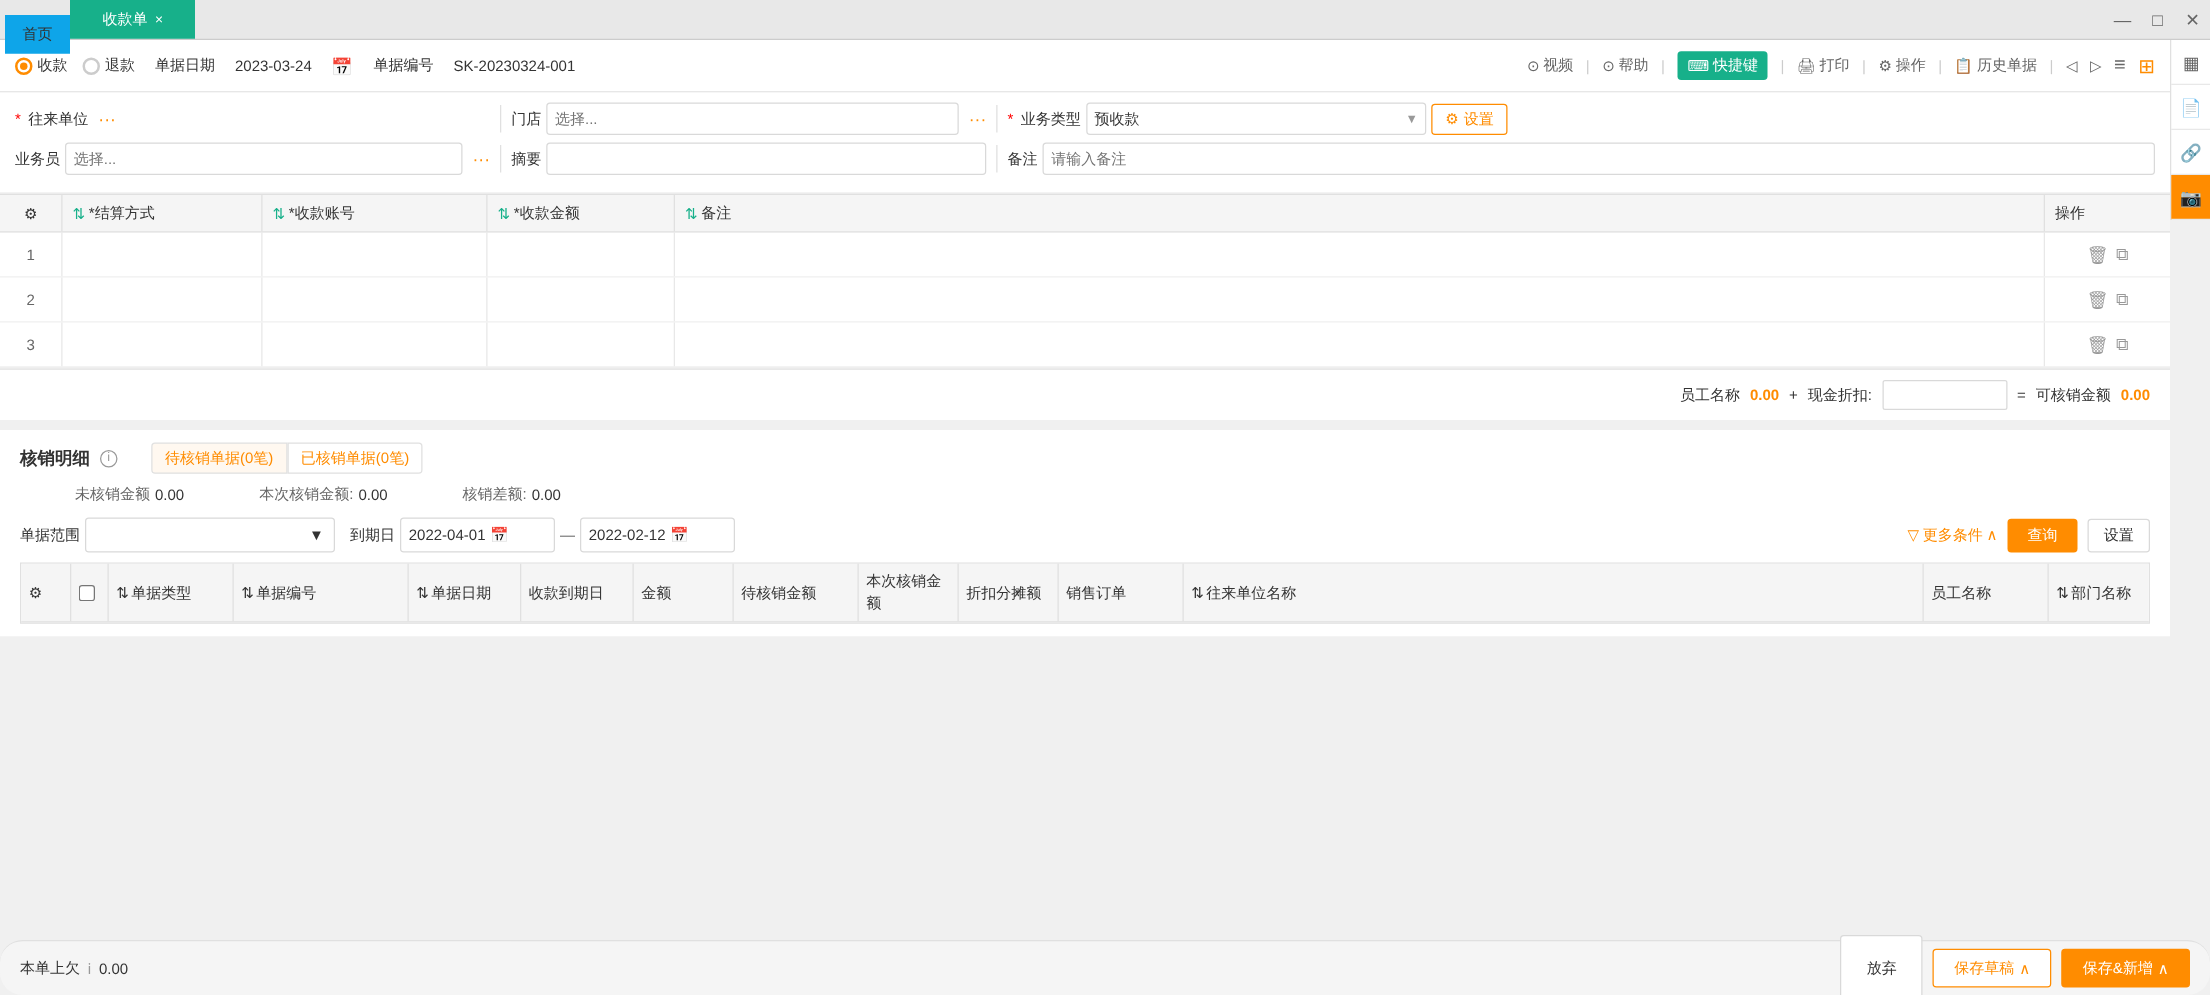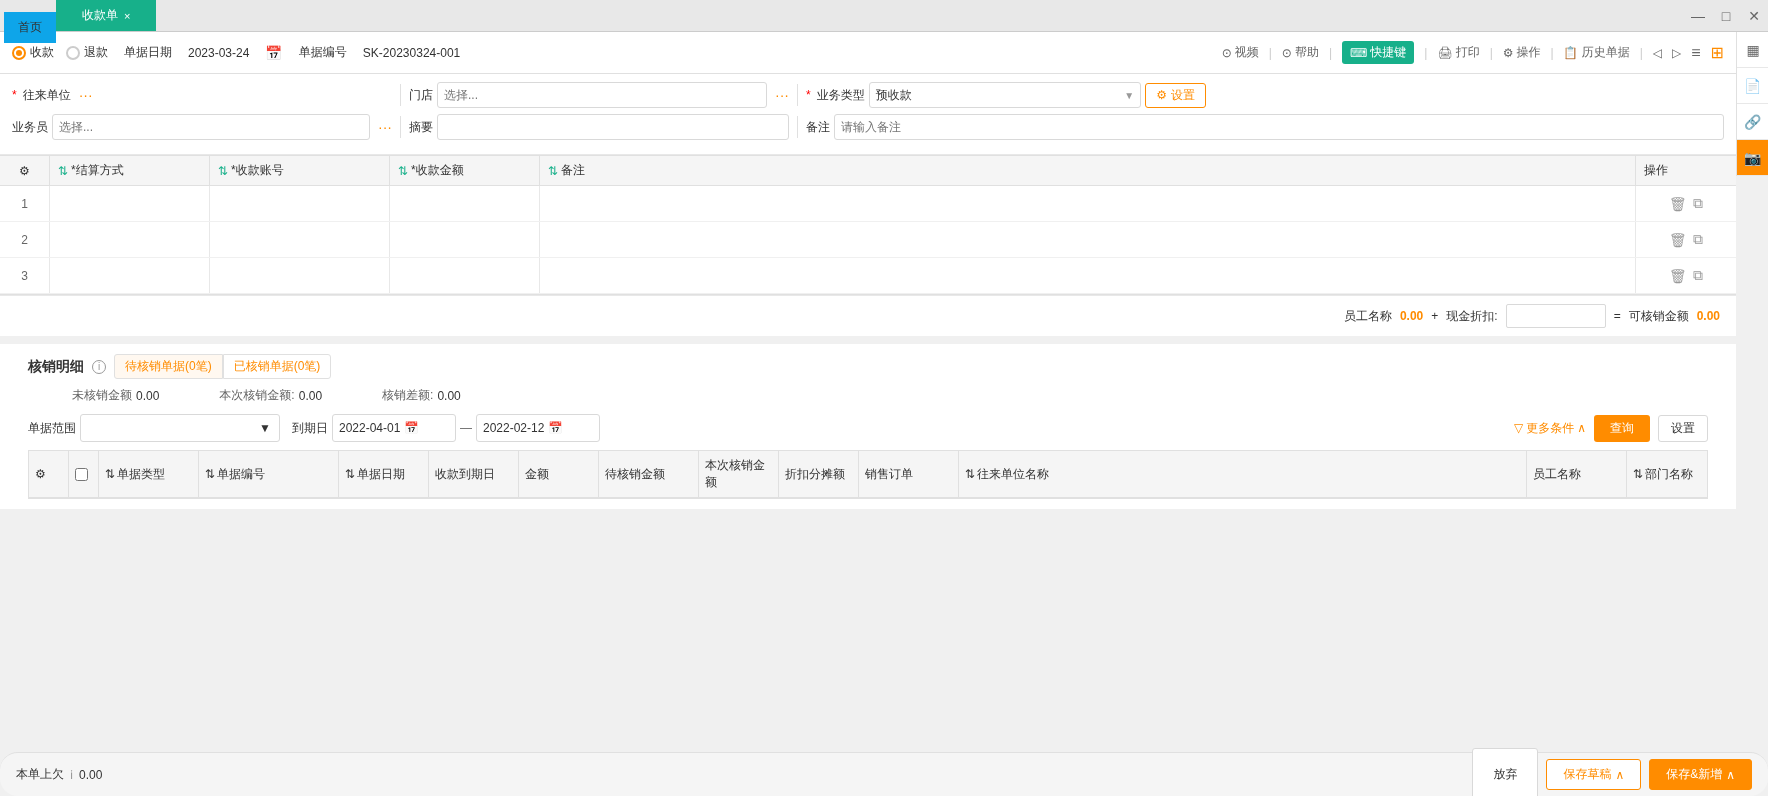--- a/index.html
+++ b/index.html
@@ -99,25 +99,25 @@
       justify-content: flex-end; gap: 8px; border-top: 1px solid #e8e8e8;
       font-size: 12px; color: #333;
     }
     .calc-input {
       width: 100px; height: 24px; border: 1px solid #d9d9d9; border-radius: 2px;
       padding: 0 6px; font-size: 12px; outline: none;
     }
     .orange-text { color: #ff8c00; font-weight: bold; }
 
     
-    .section { background: #fff; margin-top: 8px; padding: 10px 28px; }
+    .section { background: #fff; margin-top: 8px; padding: 10px 16px; }
     .section-header { display: flex; align-items: center; gap: 8px; margin-bottom: 8px; }
     .section-title { font-size: 14px; font-weight: bold; color: #333; }
     .info-icon { width: 14px; height: 14px; border-radius: 50%; border: 1px solid #999; display: flex; align-items: center; justify-content: center; font-size: 10px; color: #999; cursor: pointer; }
-    .tab-pills { display: flex; gap: 0; }
+    .tab-pills { display: flex; gap: 0; margin-left: 19px; }
     .tab-pill {
       padding: 3px 10px; border: 1px solid #e0e0e0; cursor: pointer;
       font-size: 12px; color: #ff8c00; background: #fff;
     }
     .tab-pill:first-child { border-radius: 3px 0 0 3px; }
     .tab-pill:last-child { border-radius: 0 3px 3px 0; }
     .tab-pill.active { background: #fff8f0; }
 
     
     .stats-row { display: flex; align-items: center; gap: 16px; margin-bottom: 10px; font-size: 12px; color: #333; }

